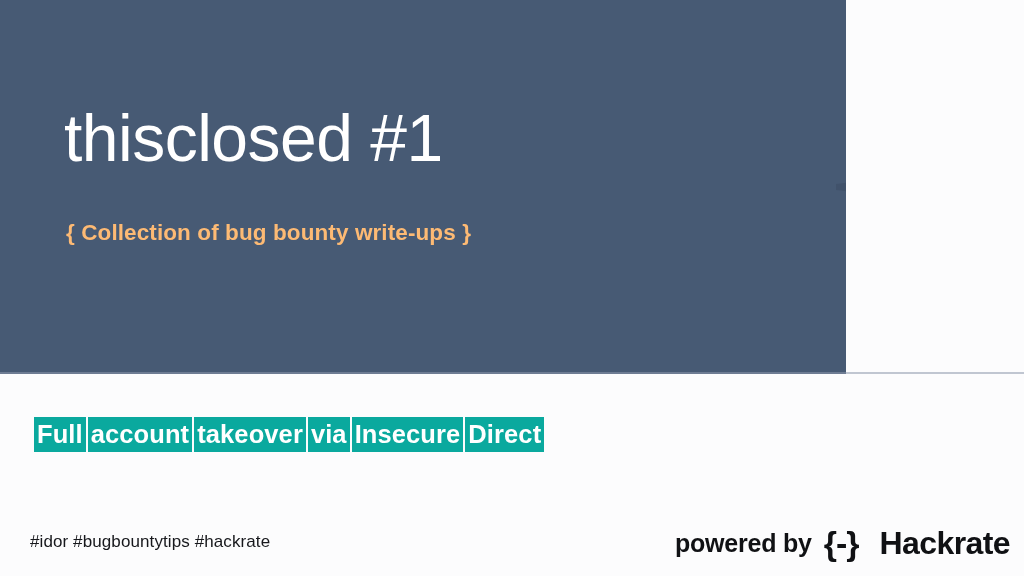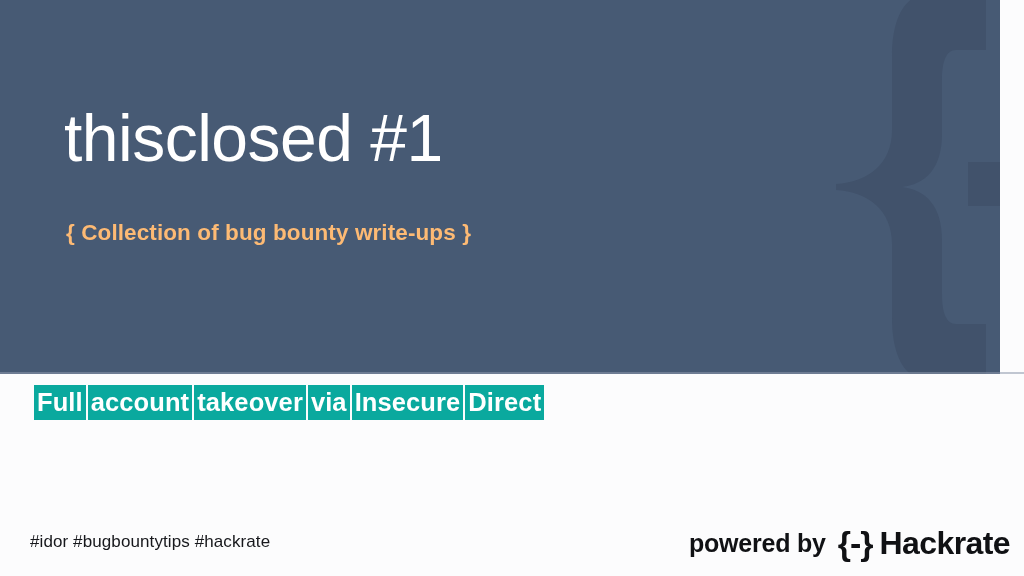--- a/index.html
+++ b/index.html
@@ -16,21 +16,21 @@
     height: 576px;
     overflow: hidden;
     background: #fcfcfd;
   }
 
   
   #hero {
     position: absolute;
     left: 0;
     top: 0;
-    width: 1000px;
+    width: 846px;
     height: 374px;
     background: #475a74;
     overflow: hidden;
   }
   #hero-edge {
     position: absolute;
     left: 0;
     top: 372px;
     width: 1024px;
     height: 2px;
@@ -97,21 +97,21 @@
     background: #0aa99e;
     color: #ffffff;
     font-size: 25.5px;
     font-weight: 700;
     line-height: 35px;
     padding: 0 3px;
     margin-right: 2px;
     letter-spacing: 0.1px;
     vertical-align: top;
   }
-  #title-line-1 { padding-left: 4px; }
+  #title-line-1 { padding-left: 4px; margin-top: 32px; }
   #title-line-2 { padding-left: 0px; }
 
   
   #hashtags {
     position: absolute;
     left: 30px;
     top: 532px;
     font-size: 17px;
     font-weight: 400;
     color: #17181c;
@@ -136,21 +136,21 @@
     font-size: 34px;
     font-weight: 700;
     color: #101114;
     margin-left: 12px;
     letter-spacing: -1px;
   }
   #brand-name {
     font-size: 32px;
     font-weight: 700;
     color: #101114;
-    margin-left: 7px;
+    margin-left: 21px;
     letter-spacing: -0.6px;
   }
 </style>
 </head>
 <body>
 
 <div id="slide">
 
   <div id="hero">
 

